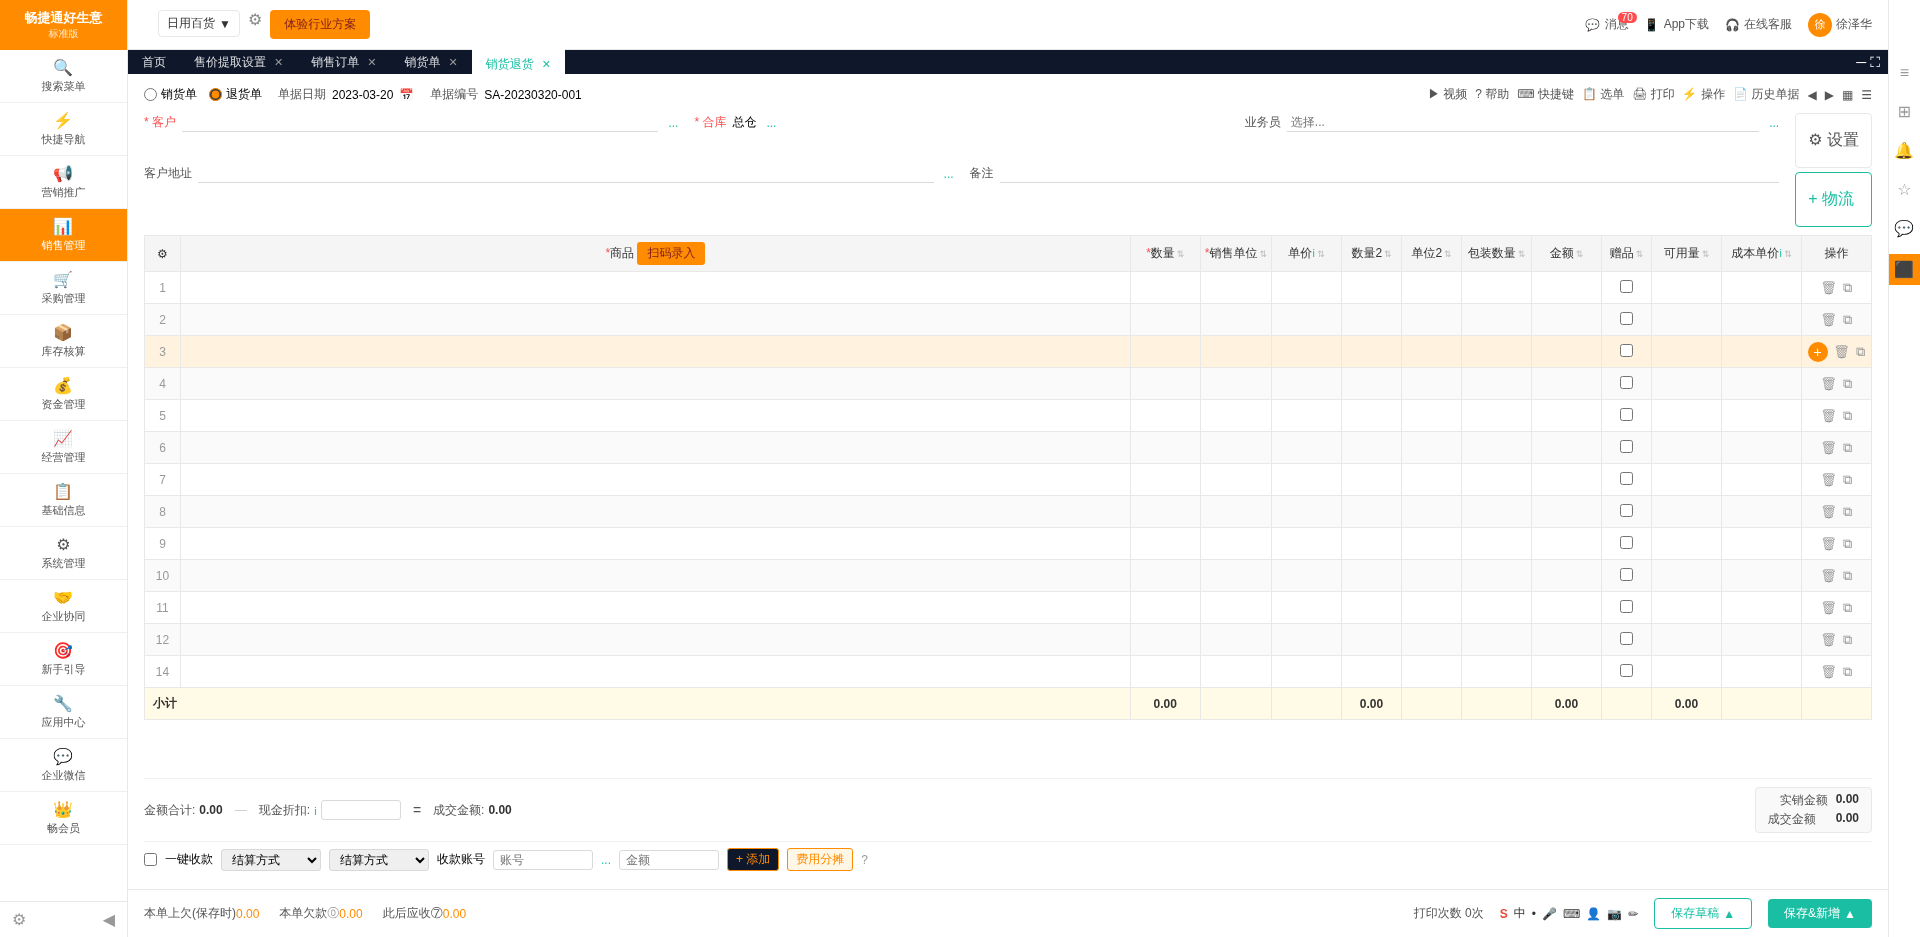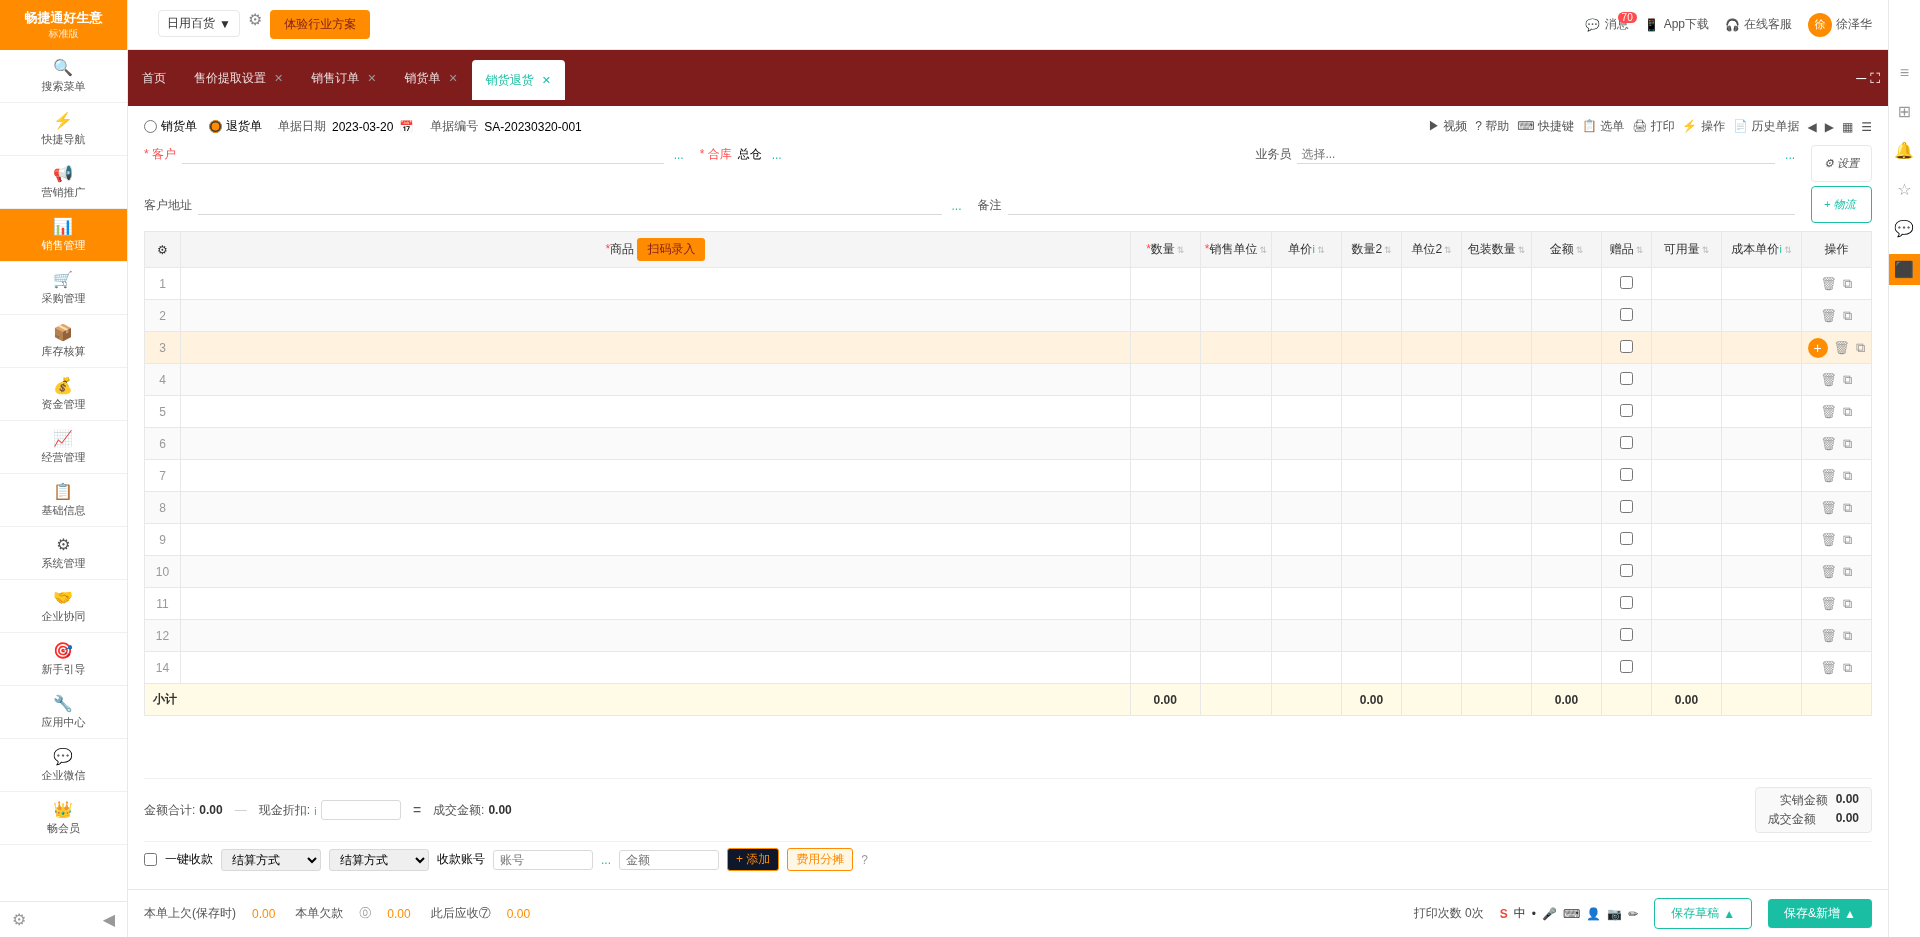--- a/index.html
+++ b/index.html
@@ -25,21 +25,21 @@
     .topbar-select { display: flex; align-items: center; gap: 4px; padding: 4px 8px; border: 1px solid #e8e8e8; border-radius: 4px; cursor: pointer; color: #333; }
     .topbar-gear { color: #888; cursor: pointer; font-size: 16px; }
     .topbar-btn { background: #ff8c00; color: #7f1d1d; border: none; padding: 6px 14px; border-radius: 4px; cursor: pointer; font-size: 12px; }
     .topbar-right { display: flex; align-items: center; gap: 16px; color: #555; }
     .topbar-right .msg-icon { position: relative; cursor: pointer; }
     .badge { position: absolute; top: -4px; right: -8px; background: #ff4d4f; color: #fff; border-radius: 8px; padding: 0 4px; font-size: 10px; }
     .topbar-right .action { display: flex; align-items: center; gap: 4px; cursor: pointer; color: #555; }
     .avatar { width: 24px; height: 24px; border-radius: 50%; background: #ff8c00; color: #fff; display: flex; align-items: center; justify-content: center; font-size: 11px; }
 
     
-    .tabs { display: flex; background: #7f1d1d; padding: 0; align-items: center; height: 56px; }
+    .tabs { display: flex; background: #0f172a; padding: 0; align-items: center; height: 24px; }
     .tab { padding: 0 14px; height: 40px; display: flex; align-items: center; cursor: pointer; color: rgba(255,255,255,0.85); gap: 6px; font-size: 13px; }
     .tab.active { background: #fff; color: #1abfa3; border-radius: 4px 4px 0 0; margin-top: 4px; }
     .tab .close-x { color: #999; font-size: 11px; margin-left: 2px; }
     .tab.active .close-x { color: #1abfa3; }
     .tabs-actions { margin-left: auto; display: flex; gap: 4px; padding-right: 8px; }
     .tabs-actions span { color: #fff; cursor: pointer; font-size: 14px; }
 
     
     .content { flex: 1; background: #fff; padding: 12px 16px; overflow-y: auto; display: flex; flex-direction: column; }
 
@@ -54,21 +54,21 @@
     .header-actions span { cursor: pointer; display: flex; align-items: center; gap: 2px; }
 
     
     .form-row { display: flex; gap: 16px; margin-bottom: 8px; align-items: center; }
     .form-group { display: flex; align-items: center; gap: 6px; flex: 1; }
     .form-group label { color: #ff4d4f; white-space: nowrap; }
     .form-group label.opt { color: #555; }
     .form-input { flex: 1; border: none; border-bottom: 1px solid #d9d9d9; padding: 2px 4px; outline: none; color: #333; }
     .dots-btn { color: #1abfa3; cursor: pointer; margin-left: 4px; }
     .side-actions { display: flex; flex-direction: column; gap: 4px; }
-    .side-btn { padding: 10px 12px; border-radius: 4px; cursor: pointer; font-size: 11px; display: flex; align-items: center; gap: 4px; font-style: italic; }
+    .side-btn { padding: 16px 12px; border-radius: 4px; cursor: pointer; font-size: 16px; display: flex; align-items: center; gap: 4px; }
     .side-btn.settings { border: 1px solid #e8e8e8; color: #555; background: #fff; }
     .side-btn.logistics { border: 1px solid #1abfa3; color: #1abfa3; background: #fff; }
     .scan-btn { background: #ff8c00; color: #7f1d1d; border: none; padding: 3px 10px; border-radius: 3px; cursor: pointer; font-size: 12px; }
 
     
     .data-table { width: 100%; border-collapse: collapse; font-size: 12px; }
     .data-table th { background: #f5f5f5; border: 1px solid #e8e8e8; padding: 6px 4px; text-align: center; color: #333; white-space: nowrap; font-weight: normal; }
     .data-table td { border: 1px solid #e8e8e8; padding: 4px; text-align: center; color: #333; height: 32px; }
     .data-table tr:nth-child(even) td { background: #fafafa; }
     .data-table tr.active-row td { background: #fff3e0; }
@@ -91,21 +91,21 @@
     .payment-row { display: flex; align-items: center; gap: 8px; padding: 6px 0; border-top: 1px solid #f0f0f0; }
     .payment-checkbox { accent-color: #ff8c00; }
     .payment-input { border: 1px solid #d9d9d9; border-radius: 3px; padding: 2px 6px; width: 100px; }
     .add-btn { background: #0f172a; border: 1px solid #ff8c00; color: #ff8c00; padding: 2px 8px; border-radius: 3px; cursor: pointer; display: flex; align-items: center; gap: 2px; }
     .fee-btn { background: #fff7e6; border: 1px solid #ff8c00; color: #ff8c00; padding: 2px 8px; border-radius: 3px; cursor: pointer; }
     .help-icon { color: #999; cursor: pointer; }
 
     
     .bottom-bar { display: flex; align-items: center; padding: 8px 16px; background: #fff; border-top: 1px solid #e8e8e8; justify-content: space-between; }
     .bottom-stats { display: flex; gap: 20px; color: #555; }
-    .bottom-stats span { display: flex; align-items: center; gap: 16px; }
+    .bottom-stats span { display: flex; align-items: center; gap: 0; }
     .bottom-stats .num { color: #ff8c00; }
     .bottom-right { display: flex; align-items: center; gap: 16px; }
     .print-info { color: #555; }
     .statusbar-icons { display: flex; gap: 6px; align-items: center; }
     .btn-save-draft { background: #fff; border: 1px solid #1abfa3; color: #1abfa3; padding: 6px 16px; border-radius: 4px; cursor: pointer; display: flex; align-items: center; gap: 4px; }
     .btn-save-new { background: #1abfa3; border: none; color: #fff; padding: 6px 16px; border-radius: 4px; cursor: pointer; display: flex; align-items: center; gap: 4px; }
 
     
     .right-panel { width: 32px; background: #fff; border-left: 1px solid #e8e8e8; display: flex; flex-direction: column; align-items: center; padding-top: 60px; gap: 12px; }
     .right-panel .rp-icon { color: #999; cursor: pointer; font-size: 16px; padding: 4px; }

